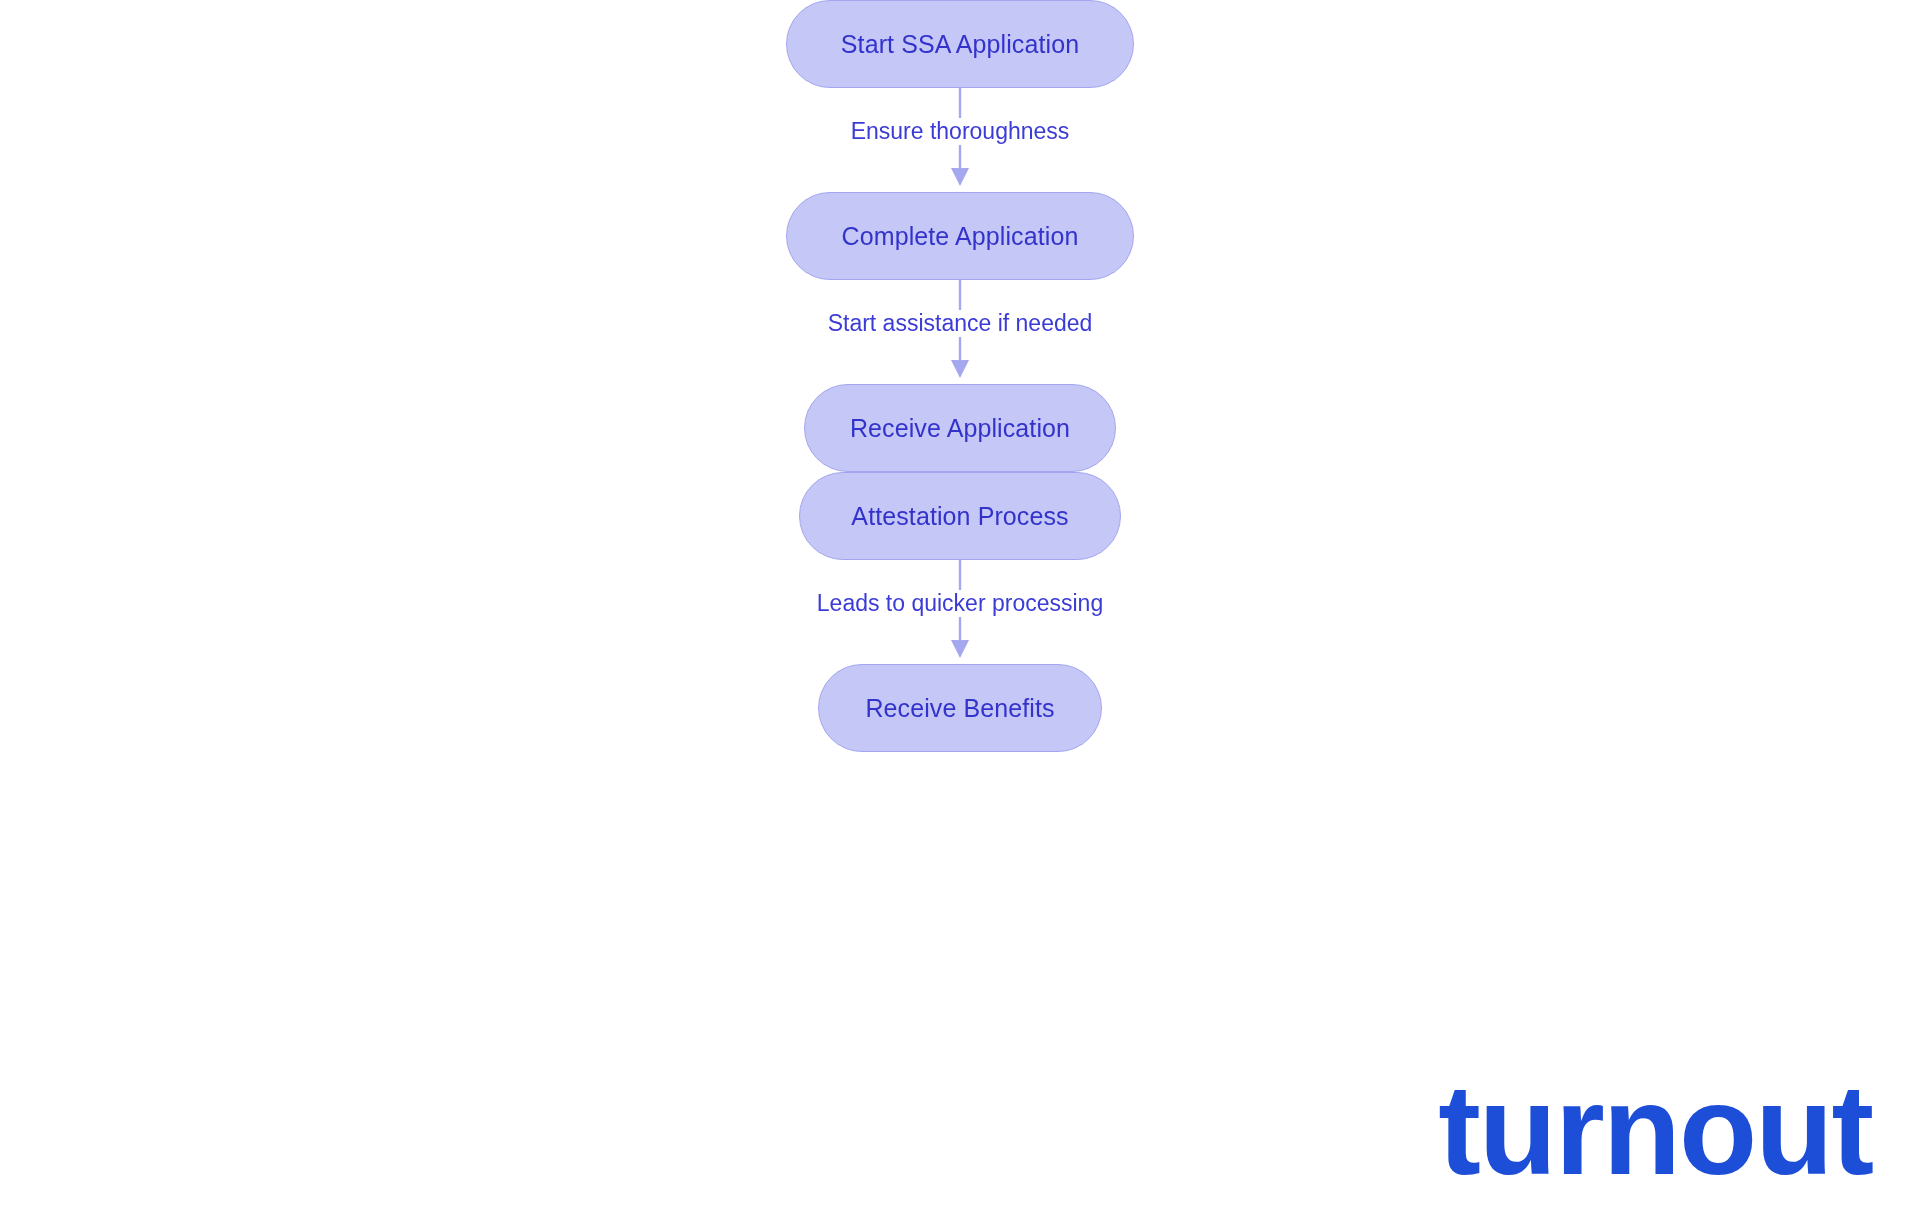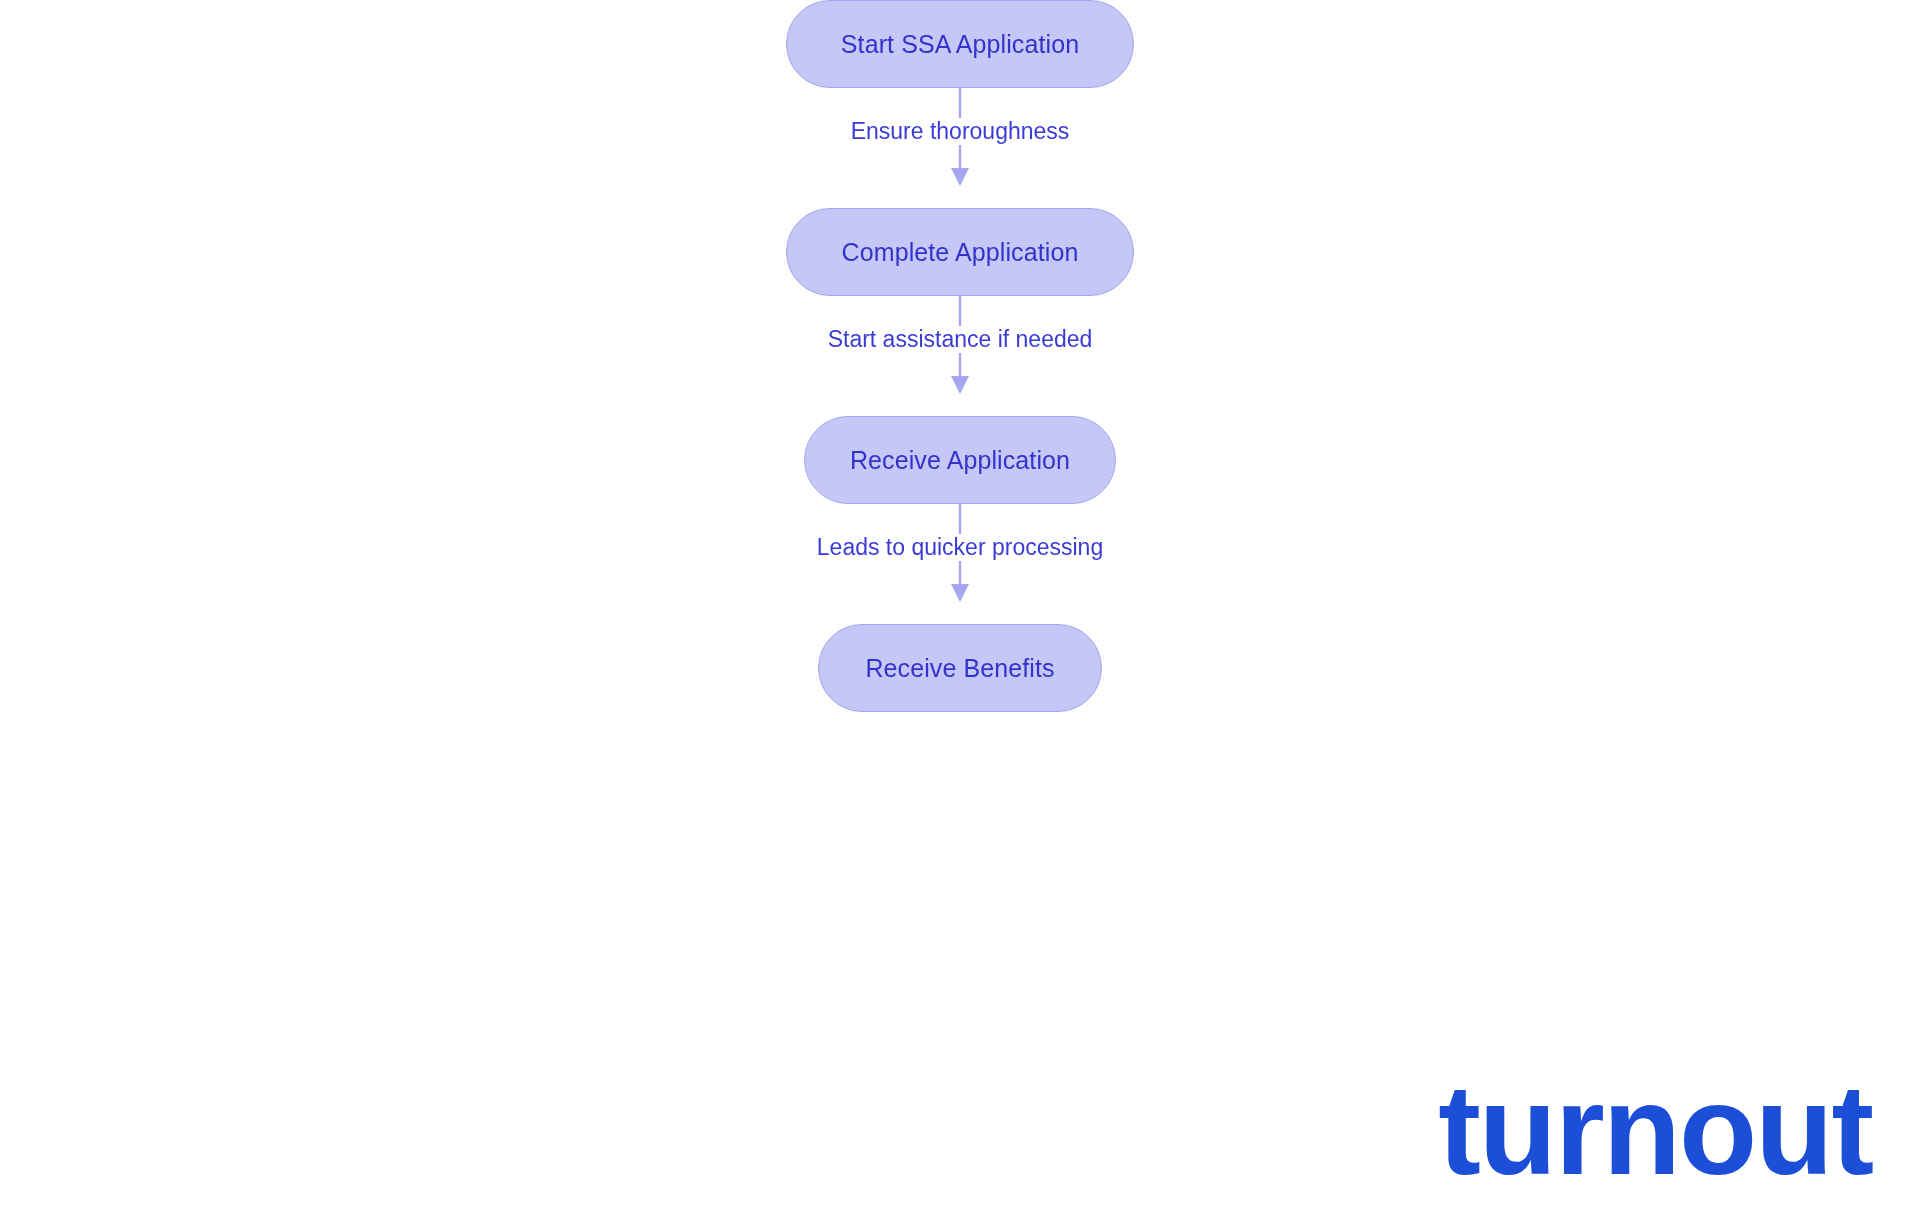--- a/index.html
+++ b/index.html
@@ -63,21 +63,21 @@
   .node.n0 { width: 348px; }
   .node.n1 { width: 348px; }
   .node.n2 { width: 312px; }
   .node.n3 { width: 322px; }
   .node.n4 { width: 284px; }
 
   
   .connector {
     position: relative;
     width: 560px;
-    height: 120px;
+    height: 104px;
     flex: 0 0 auto;
   }
   .connector svg {
     position: absolute;
     left: 0;
     top: 0;
     width: 560px;
     height: 104px;
     overflow: visible;
   }
@@ -147,20 +147,23 @@
       <div class="edge-label">
         <span>Start assistance if needed</span>
       </div>
     </div>
 
     <div class="node n2">
       <span class="node-label">Receive Application</span>
     </div>
 
 
+    <div class="node n3">
+      <span class="node-label">Attestation Process</span>
+    </div>
 
     <div class="connector">
       <svg viewBox="0 0 560 104" xmlns="http://www.w3.org/2000/svg">
         <line x1="280" y1="0" x2="280" y2="84" stroke="#a5a8ee" stroke-width="2.4"></line>
         <polygon points="280,98 271,80 289,80" fill="#a5a8ee"></polygon>
       </svg>
       <div class="edge-label">
         <span>Leads to quicker processing</span>
       </div>
     </div>

